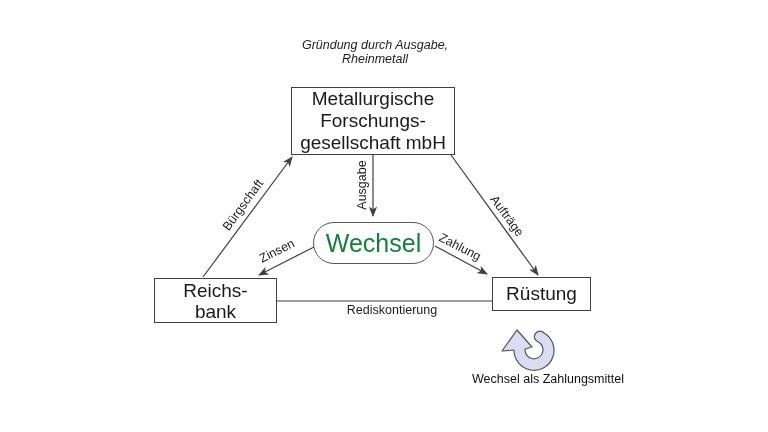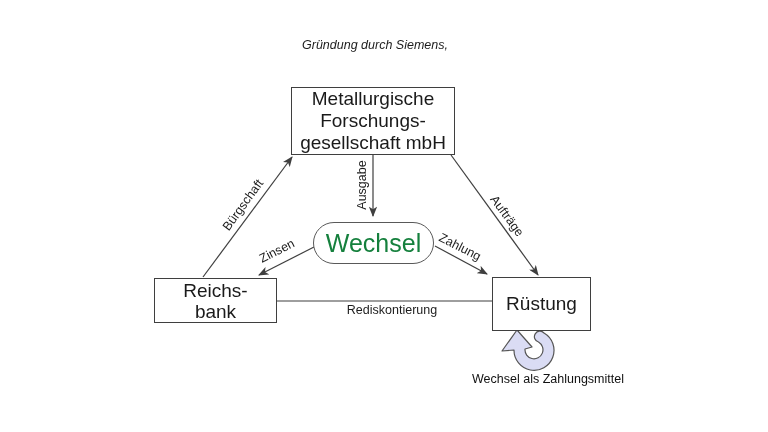--- a/index.html
+++ b/index.html
@@ -13,21 +13,21 @@
     left:255px;top:38px;width:240px;text-align:center;
     font-size:12.5px;font-style:italic;line-height:14px;color:#1c1c1c;
   }
   .node{
     box-sizing:border-box;background:#ffffff;border:1.2px solid #3f3f3f;
     display:flex;flex-direction:column;align-items:center;justify-content:center;
     text-align:right;
   }
   .node-mefo{left:291px;top:87px;width:164px;height:68px;font-size:19px;line-height:22px;}
   .node-reichsbank{left:154px;top:278px;width:123px;height:45px;font-size:19px;line-height:21px;}
-  .node-ruestung{left:492px;top:277px;width:99px;height:54px;font-size:19px;}
+  .node-ruestung{left:492px;top:277px;width:99px;height:34px;font-size:19px;}
   .node-wechsel{
     left:313px;top:222px;width:121px;height:42px;border:1.2px solid #595959;
     border-radius:21px;font-size:25px;color:#15803d;
   }
   .edge-label{
     font-size:12.5px;color:#1c1c1c;white-space:nowrap;
   }
   .lbl-buergschaft{left:243px;top:205px;transform:translate(-50%,-50%) rotate(-54deg);}
   .lbl-ausgabe{left:362px;top:185px;transform:translate(-50%,-50%) rotate(-90deg);}
   .lbl-auftraege{left:507px;top:216px;transform:translate(-50%,-50%) rotate(54deg);}
@@ -56,21 +56,22 @@
       <line x1="451" y1="155" x2="538" y2="275" marker-end="url(#arrow)"></line>
       <line x1="314" y1="247" x2="259" y2="275" marker-end="url(#arrow)"></line>
       <line x1="435" y1="246" x2="487" y2="274" marker-end="url(#arrow)"></line>
       <line x1="492" y1="301" x2="257" y2="301" marker-end="url(#arrow)"></line>
     </g>
     <path d="M544,333 A20,20 0 1 1 514,350 L502,351 L517,330 L532,347 L525,349
              A9,9 0 1 0 538.5,342 A5.5,5.5 0 1 1 544,333 Z" stroke="#555555" stroke-width="1.2" stroke-linejoin="round" fill="#dadcf4"></path>
   </svg>
 
   <div class="abs note">
-    <div>Gründung durch Siemens,</div>
+    <div>Gründung durch Ausgabe,</div>
+    <div>Rheinmetall</div>
   </div>
 
   <div class="abs node node-mefo">
     <div>Metallurgische</div>
     <div>Forschungs-</div>
     <div>gesellschaft mbH</div>
   </div>
 
   <div class="abs node node-wechsel">
     <div>Wechsel</div>

